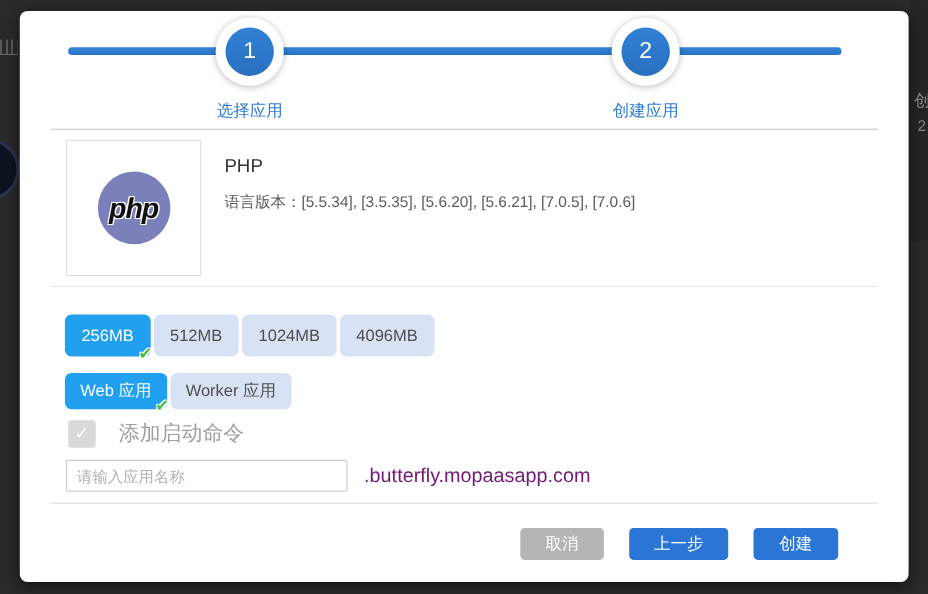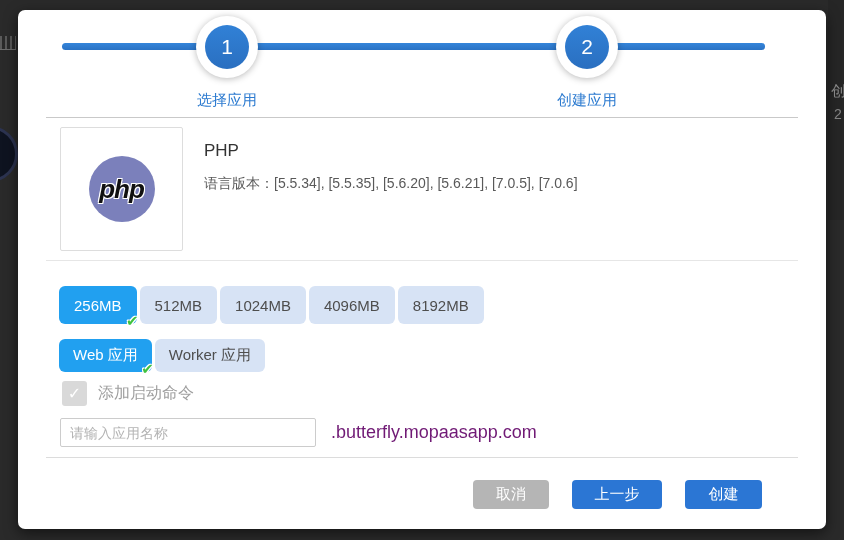--- a/index.html
+++ b/index.html
@@ -59,21 +59,21 @@
     position:relative;cursor:pointer;}
   .type-row .opt{height:33px;padding:0 14px;}
   .opt.selected{background:#21a0f0;color:#fff;}
   .check-badge{position:absolute;right:-2px;bottom:-6px;color:#3fc23f;font-size:15px;font-weight:bold;
     text-shadow:-1px -1px 0 #fff,1px -1px 0 #fff,-1px 1px 0 #fff,1px 1px 0 #fff;}
   
   .chk-row{position:absolute;left:44px;top:371px;display:flex;align-items:center;}
   .chk{width:25px;height:25px;border-radius:3px;background:#d9d9d9;display:flex;align-items:center;
     justify-content:center;cursor:pointer;}
   .chk-mark{color:#fff;font-size:16px;font-weight:bold;}
-  .chk-label{margin-left:11px;font-size:16px;color:#9e9e9e;}
+  .chk-label{margin-left:21px;font-size:19px;color:#9e9e9e;}
   
   .name-row{position:absolute;left:42px;top:408px;display:flex;align-items:center;}
   .name-input{width:256px;height:29px;box-sizing:border-box;border:1px solid #ccc;border-radius:2px;
     padding:0 9px;font-size:14px;color:#333;font-family:inherit;outline:none;}
   .name-input::placeholder{color:#b3b3b3;}
   .domain-suffix{margin-left:15px;font-size:18px;color:#701a75;}
   
   .footer{position:absolute;top:470px;right:64px;display:flex;gap:23px;}
   .btn{height:29px;border:none;border-radius:4px;color:#fff;font-size:15px;font-family:inherit;
     display:inline-flex;align-items:center;justify-content:center;cursor:pointer;}
@@ -104,40 +104,37 @@
   <div class="step-label step-label-2">创建应用</div>
   <div class="hdiv hdiv1"></div>
 
   <div class="app-card">
     <div class="php-logo">
       <span>php</span>
     </div>
   </div>
   <div class="app-title">PHP</div>
   <div class="app-versions">
-    <span>语言版本：</span><span>[5.5.34], [5.5.35], [5.6.20], [5.6.21], [7.0.5], [7.0.6]</span>
+    <span>语言版本：</span><span>[5.5.34], [3.5.35], [5.6.20], [5.6.21], [7.0.5], [7.0.6]</span>
   </div>
   <div class="hdiv hdiv2"></div>
 
   <div class="opt-row mem-row">
     <button class="opt selected">
       <span>256MB</span>
       <span class="check-badge">✔</span>
     </button>
     <button class="opt">
         <span>512MB</span>
       </button>
     <button class="opt">
         <span>1024MB</span>
       </button>
     <button class="opt">
         <span>4096MB</span>
-      </button>
-    <button class="opt">
-        <span>8192MB</span>
       </button>
   </div>
 
   <div class="opt-row type-row">
     <button class="opt selected">
       <span>Web 应用</span>
       <span class="check-badge">✔</span>
     </button>
     <button class="opt">
         <span>Worker 应用</span>

